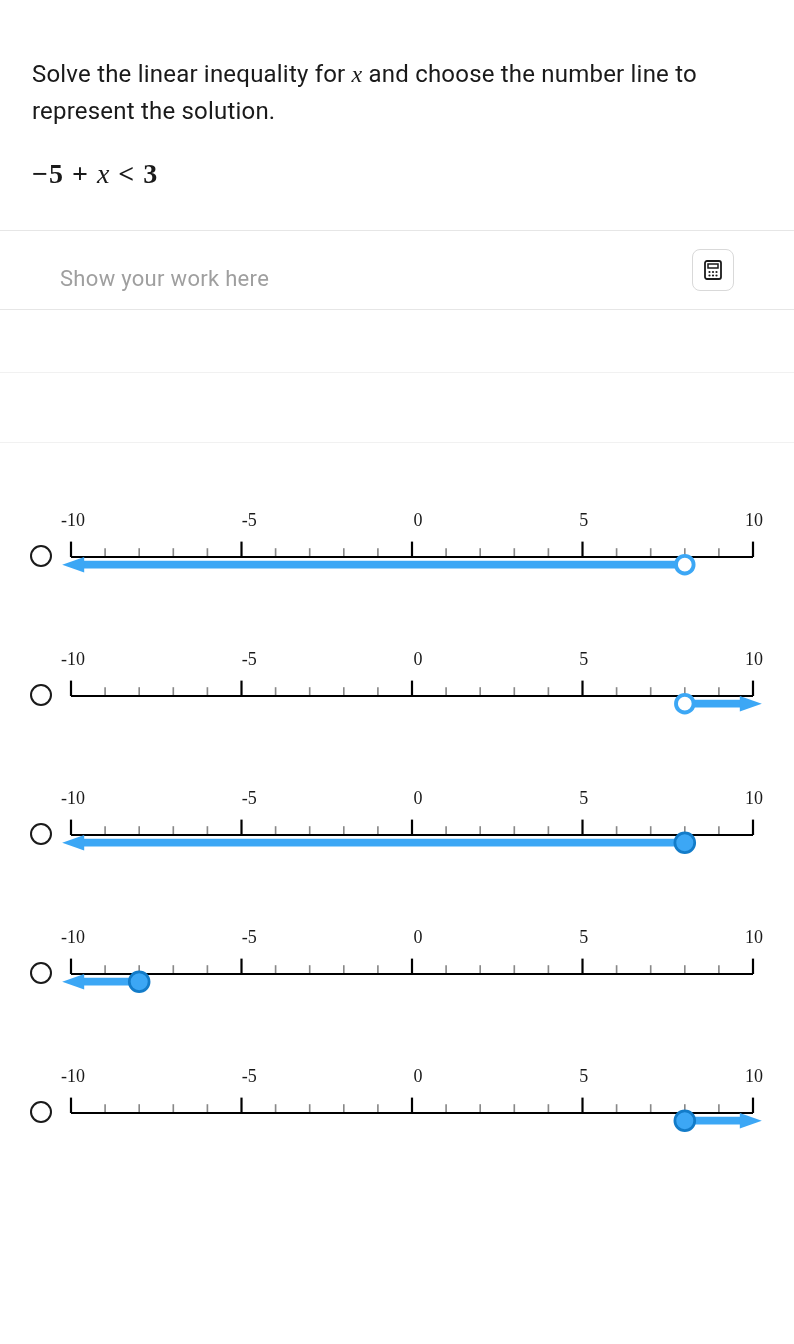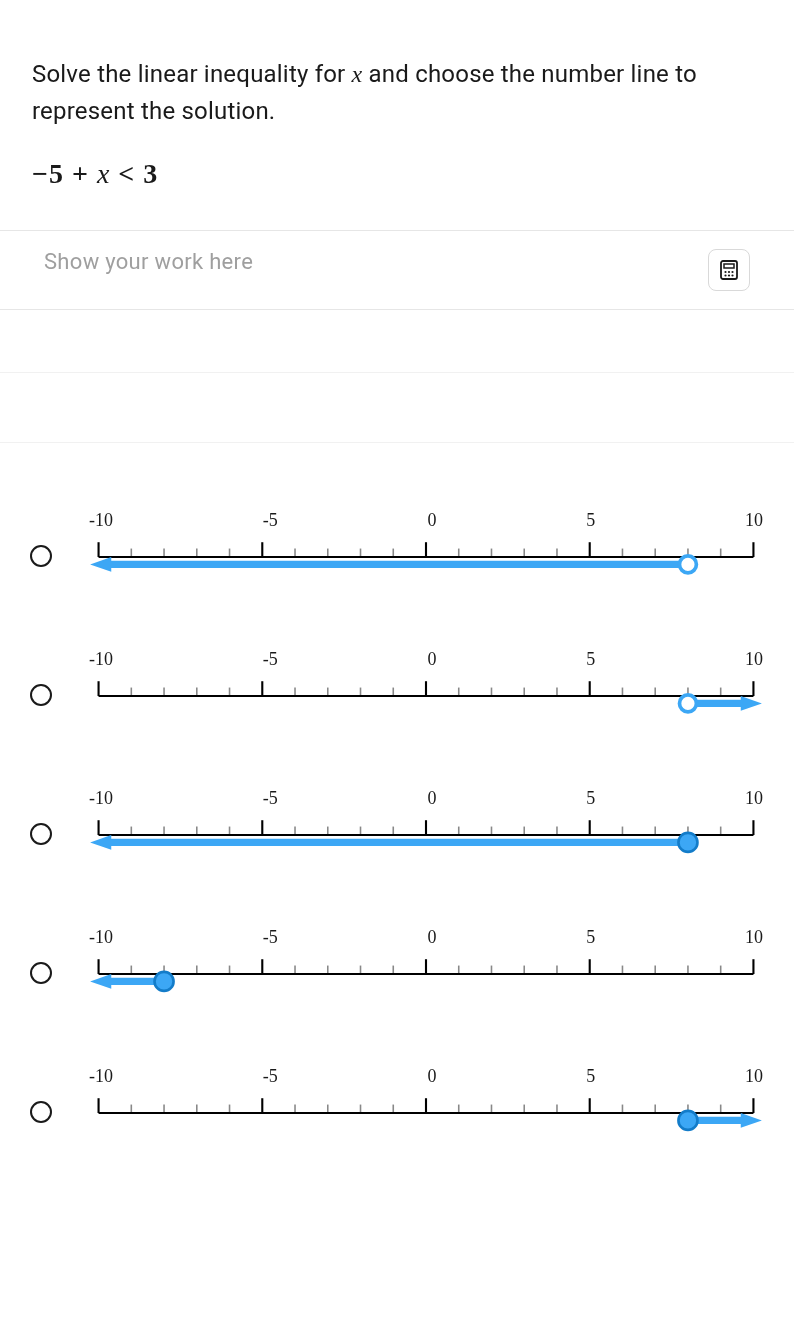--- a/index.html
+++ b/index.html
@@ -30,23 +30,23 @@
     font-weight: bold;
     letter-spacing: 1px;
   }
   .equation .var {
     font-style: italic;
     font-weight: normal;
   }
   .work-row {
     border-top: 1px solid #e6e6e6;
     border-bottom: 1px solid #e6e6e6;
-    padding: 18px 44px;
+    padding: 18px 60px;
     display: flex;
-    align-items: flex-start;
+    align-items: flex-end;
     justify-content: space-between;
     margin-top: 10px;
   }
   .work-placeholder {
     color: #9f9f9f;
     font-size: 22px;
     letter-spacing: 0.3px;
   }
   .calc-btn {
     width: 42px;
@@ -72,21 +72,21 @@
     border-top: 1px solid #f1f1f1;
   }
   .faint-lines::before { top: 62px; }
   .faint-lines::after { top: 132px; }
   .options {
     padding: 40px 30px 0 30px;
   }
   .option {
     display: flex;
     align-items: center;
-    gap: 36px;
+    gap: 8px;
     margin-bottom: 70px;
   }
   .radio {
     width: 22px;
     height: 22px;
     border: 2px solid #1a1a1a;
     border-radius: 50%;
     flex: 0 0 22px;
     cursor: pointer;
     margin-top: 22px;

